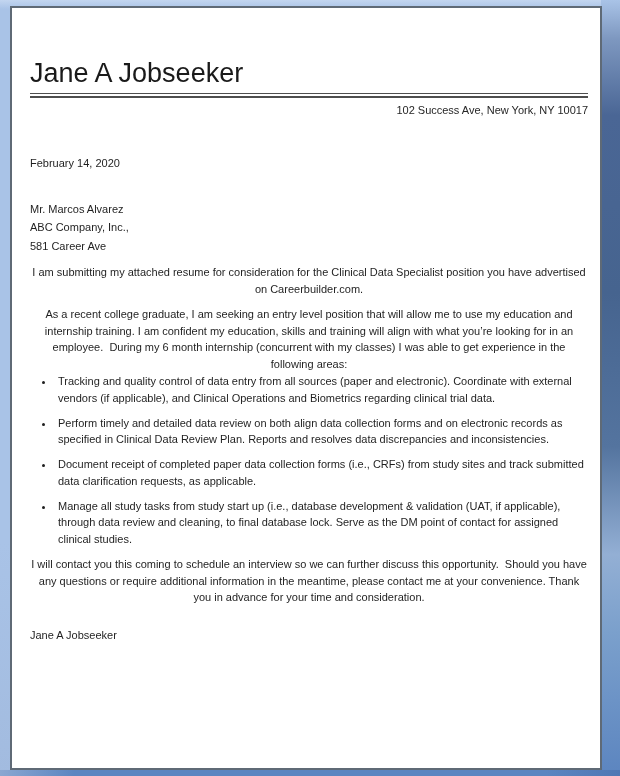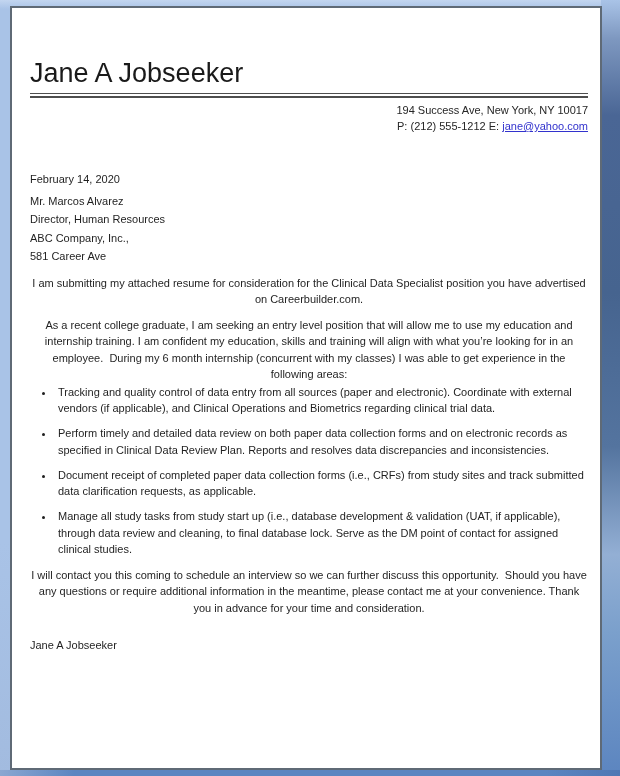--- a/index.html
+++ b/index.html
@@ -32,21 +32,21 @@
   .rule{
     margin-top:5px;height:2px;
     border-top:1px solid #4e4e4e;border-bottom:2px solid #4e4e4e;
   }
   .contact{
     margin-top:4px;text-align:right;font-size:11px;line-height:16px;color:#262626;
   }
   .contact a{color:#3232cd;text-decoration:underline;}
   .body-text{font-size:11px;line-height:16.5px;color:#1f1f1f;}
   .date{margin:37px 0 0 0;white-space:pre-wrap;}
-  .address{margin-top:4px;line-height:18.5px;}
+  .address{margin-top:28px;line-height:18.5px;}
   .address div{white-space:pre-wrap;}
   .salutation{margin:21px 0 0 0;white-space:pre-wrap;}
   p.para{margin:9px 0 0 0;white-space:pre-wrap;text-align:center;}
   ul.bullets{margin:1px 0 0 0;padding:0 0 0 25px;}
   ul.bullets li{margin:0 0 8.5px 0;padding-left:3px;white-space:pre-wrap;}
   .signoff{margin:14px 0 0 0;white-space:pre-wrap;}
   .signature{margin:21px 0 0 0;white-space:pre-wrap;}
 </style>
 </head>
 <body>
@@ -55,41 +55,39 @@
   <div class="frame-right"></div>
   <div class="frame-bottom"></div>
 
   <div class="page">
     <div class="content">
 
       <h1 class="name">Jane A Jobseeker</h1>
       <div class="rule"></div>
 
       <div class="contact">
-        <div>194 Success Ave, New York, NY 10017</div>
-        <div><span>P: (212) 555-1212 E: </span><a href="#">jane@yahoo.com</a></div>
+        <div>102 Success Ave, New York, NY 10017</div>
       </div>
 
       <div class="body-text">
         <div class="date">February 14, 2020</div>
 
         <div class="address">
           <div>Mr. Marcos Alvarez</div>
-          <div>Director, Human Resources</div>
           <div>ABC Company, Inc.,</div>
           <div>581 Career Ave</div>
         </div>
 
 
         <p class="para">I am submitting my attached resume for consideration for the Clinical Data Specialist position you have advertised on Careerbuilder.com.</p>
         <p class="para">As a recent college graduate, I am seeking an entry level position that will allow me to use my education and internship training. I am confident my education, skills and training will align with what you’re looking for in an employee.  During my 6 month internship (concurrent with my classes) I was able to get experience in the following areas:</p>
 
         <ul class="bullets">
           <li>Tracking and quality control of data entry from all sources (paper and electronic). Coordinate with external vendors (if applicable), and Clinical Operations and Biometrics regarding clinical trial data.</li>
-          <li>Perform timely and detailed data review on both paper data collection forms and on electronic records as specified in Clinical Data Review Plan. Reports and resolves data discrepancies and inconsistencies.</li>
+          <li>Perform timely and detailed data review on both align data collection forms and on electronic records as specified in Clinical Data Review Plan. Reports and resolves data discrepancies and inconsistencies.</li>
           <li>Document receipt of completed paper data collection forms (i.e., CRFs) from study sites and track submitted data clarification requests, as applicable.</li>
           <li>Manage all study tasks from study start up (i.e., database development &amp; validation (UAT, if applicable), through data review and cleaning, to final database lock. Serve as the DM point of contact for assigned clinical studies.</li>
         </ul>
 
         <p class="para">I will contact you this coming to schedule an interview so we can further discuss this opportunity.  Should you have any questions or require additional information in the meantime, please contact me at your convenience. Thank you in advance for your time and consideration.</p>
 
         <div class="signature">Jane A Jobseeker</div>
       </div>
 
     </div>

